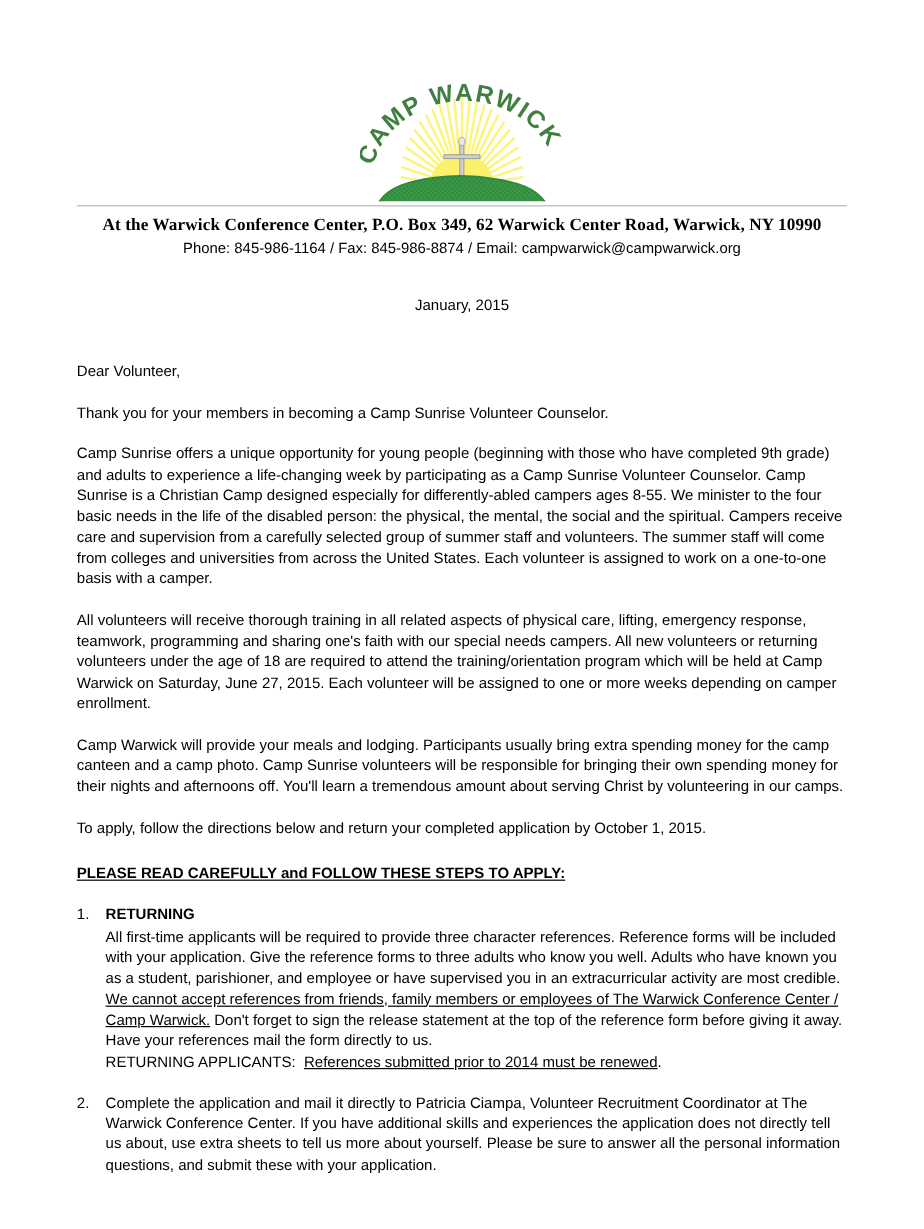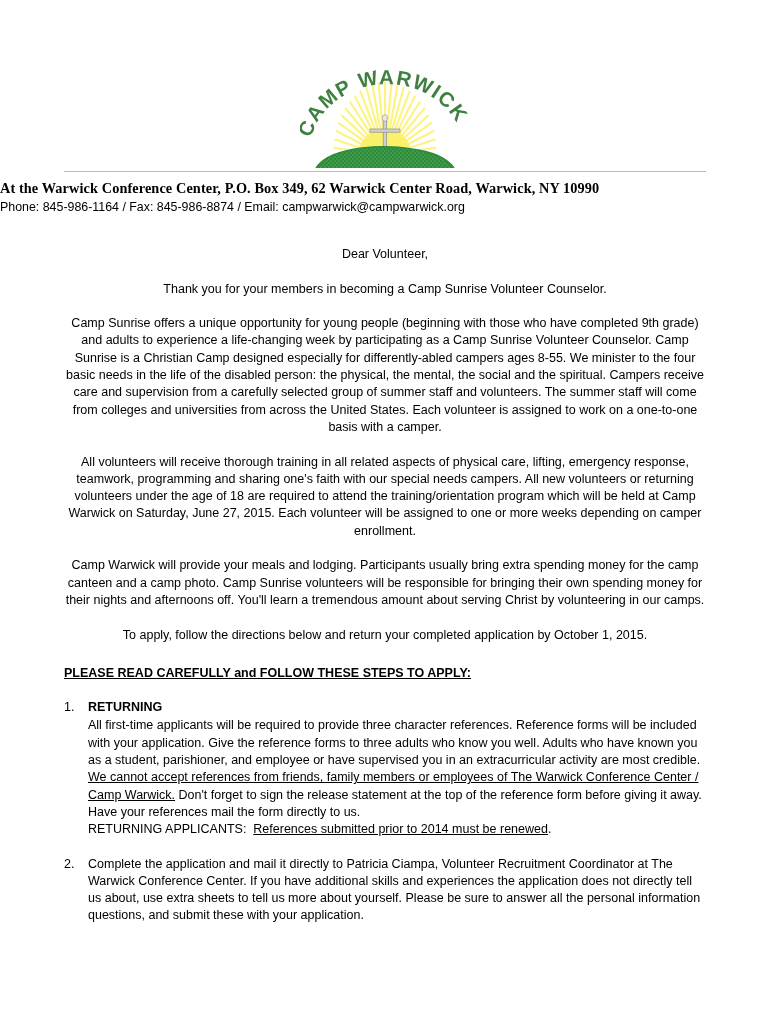--- a/index.html
+++ b/index.html
@@ -48,52 +48,54 @@
     height: 1px;
     background: #b9b9b9;
   }
 
   
   .addr-line {
     position: absolute;
     left: 0;
     top: 180px;
     width: 770px;
+    text-align: center;
     font-family: "Liberation Serif", serif;
     font-weight: bold;
     font-size: 14.3px;
     letter-spacing: 0.1px;
     white-space: nowrap;
   }
   .contact-line {
     position: absolute;
     left: 0;
     top: 200px;
     width: 770px;
+    text-align: center;
     font-family: "Liberation Sans", sans-serif;
     font-size: 12.4px;
     white-space: nowrap;
   }
 
   
   .body-area {
     position: absolute;
     left: 64px;
     top: 246px;
     width: 642px;
     font-size: 12.5px;
     line-height: 17.3px;
   }
   .date-line {
     text-align: center;
     margin: 0 0 38px 0;
   }
   p.para {
     margin: 0 0 17.3px 0;
-    text-align: center;
+    text-align: left;
   }
 
   .section-head {
     font-weight: bold;
     text-decoration: underline;
     margin: 21px 0 17px 0;
   }
 
   .numbered {
     position: relative;
@@ -187,20 +189,21 @@
     </div>
   </div>
 
   <div class="header-rule"></div>
 
   <div class="addr-line">At the Warwick Conference Center, P.O. Box 349, 62 Warwick Center Road, Warwick, NY 10990</div>
   <div class="contact-line">Phone:  845-986-1164  /  Fax:  845-986-8874  /  Email:  campwarwick@campwarwick.org</div>
 
   <div class="body-area">
 
+    <div class="date-line">January, 2015</div>
 
     <p class="para">Dear Volunteer,</p>
 
     <p class="para">Thank you for your members in becoming a Camp Sunrise Volunteer Counselor.</p>
 
     <p class="para">Camp Sunrise offers a unique opportunity for young people (beginning with those who have completed 9th grade) and adults to experience a life-changing week by participating as a Camp Sunrise Volunteer Counselor.  Camp Sunrise is a Christian Camp designed especially for differently-abled campers ages 8-55.  We minister to the four basic needs in the life of the disabled person: the physical, the mental, the social and the spiritual.  Campers receive care and supervision from a carefully selected group of summer staff and volunteers.  The summer staff will come from colleges and universities from across the United States.  Each volunteer is assigned to work on a one-to-one basis with a camper.</p>
 
     <p class="para">All volunteers will receive thorough training in all related aspects of physical care, lifting, emergency response, teamwork, programming and sharing one's faith with our special needs campers.    All new volunteers or returning volunteers under the age of 18 are required to attend the training/orientation program which will be held at Camp Warwick on Saturday, June 27, 2015.  Each volunteer will be assigned to one or more weeks depending on camper enrollment.</p>
 
     <p class="para">Camp Warwick will provide your meals and lodging.  Participants usually bring extra spending money for the camp canteen and a camp photo.  Camp Sunrise volunteers will be responsible for bringing their own spending money for their nights and afternoons off.   You'll learn a tremendous amount about serving Christ by volunteering in our camps.</p>

